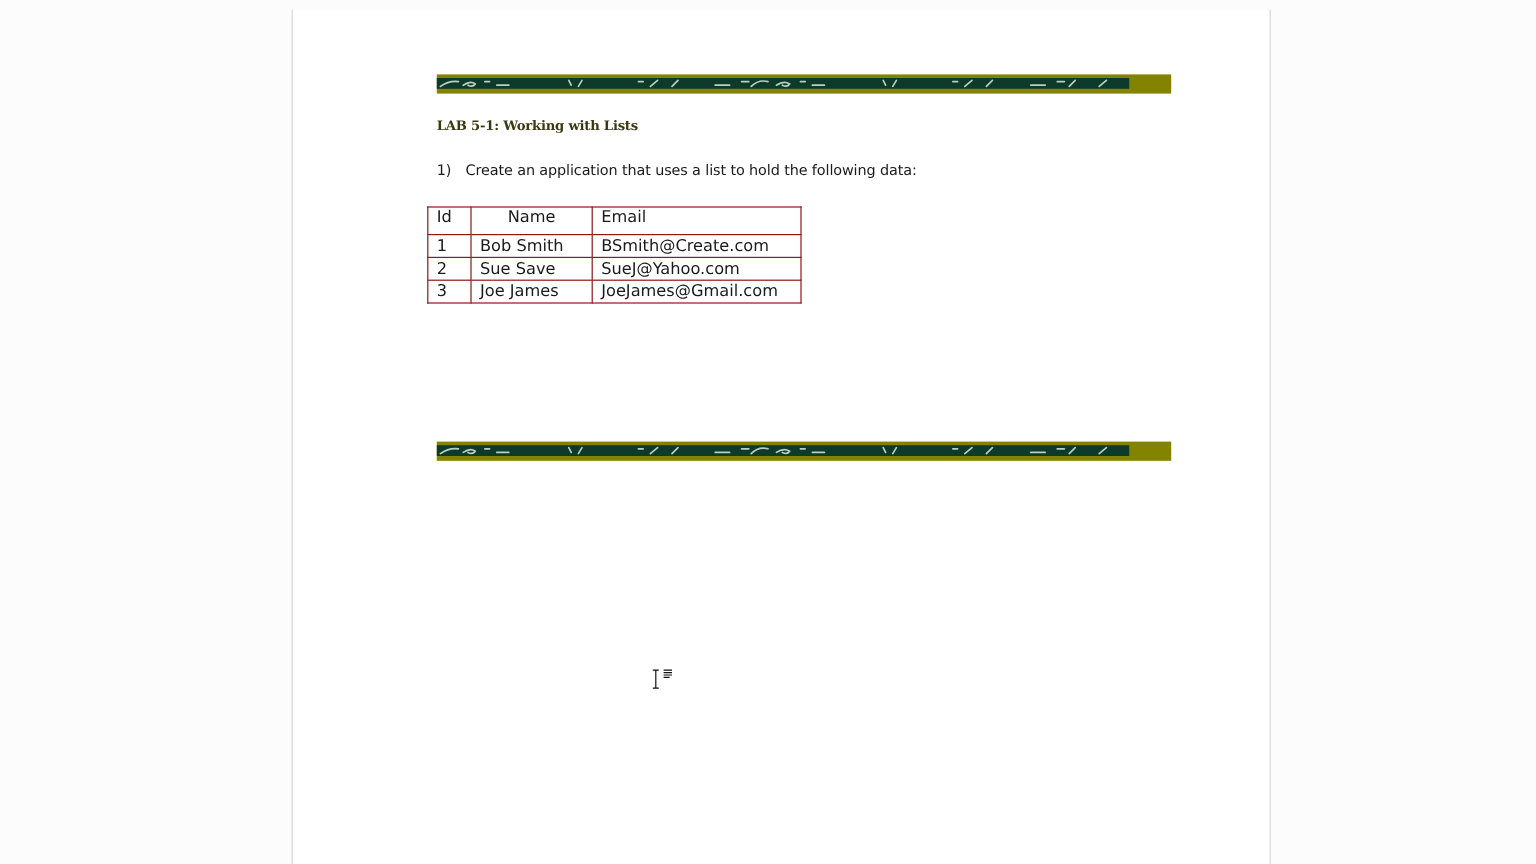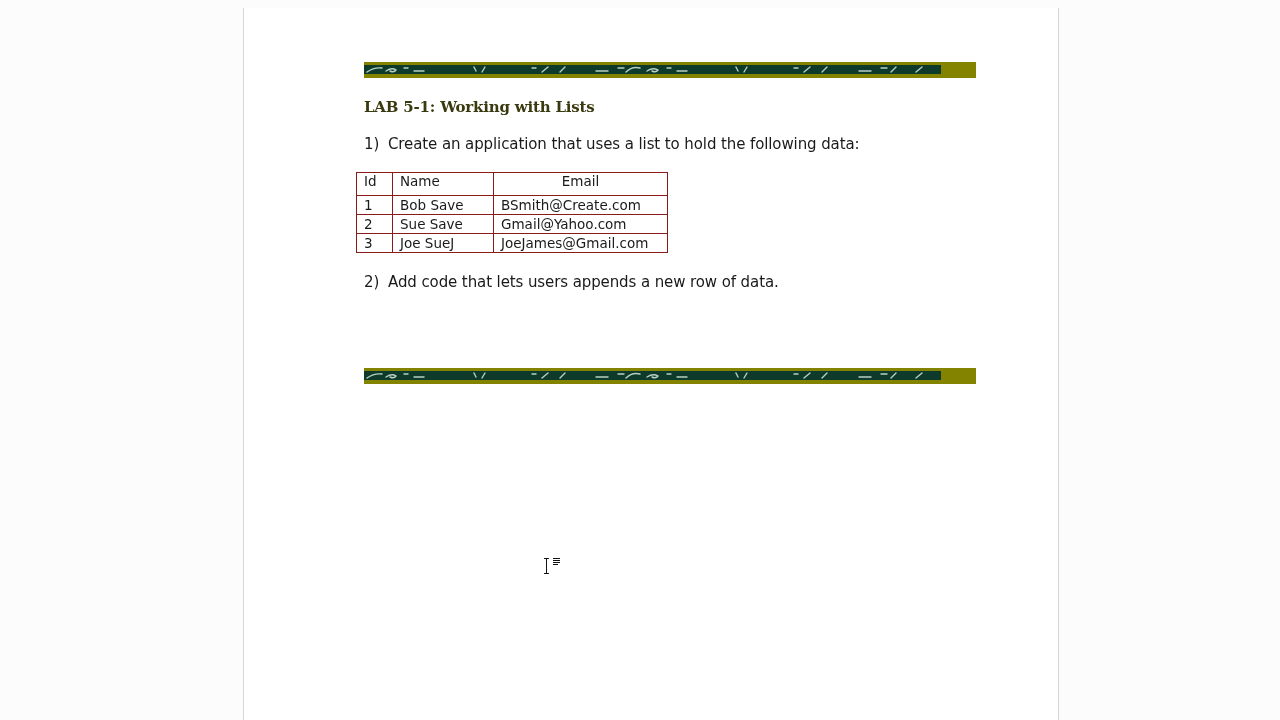--- a/index.html
+++ b/index.html
@@ -46,28 +46,28 @@
     .banner .band svg { display: block; }
     .banner-top { top: 54px; }
     .banner-bottom { top: 360px; }
 
     .title {
       position: absolute;
       left: 120px;
       top: 90px;
       font-family: "DejaVu Serif", serif;
       font-weight: bold;
-      font-size: 15px;
+      font-size: 11px;
       color: #3a3a10;
       letter-spacing: -0.2px;
     }
     .step {
       position: absolute;
       left: 120px;
-      font-size: 15px;
+      font-size: 12px;
       color: #1a1a1a;
       white-space: nowrap;
       letter-spacing: -0.1px;
     }
     .step .num {
       display: inline-block;
       width: 24px;
     }
     .step1 { top: 127px; }
 
@@ -94,22 +94,22 @@
       border: 1px solid #8b1a1a;
       padding: 0 7px;
       text-align: left;
       font-weight: normal;
       height: 18px;
       line-height: 18px;
       white-space: nowrap;
     }
     table.data th { height: 22px; line-height: 16px; vertical-align: top; padding-top: 0; }
     table.data .c-id { width: 21px; }
-    table.data .c-name { width: 86px; }
-    table.data .c-email { width: 159px; text-align: center; }
+    table.data .c-name { width: 86px; text-align: center; }
+    table.data .c-email { width: 159px; }
 
     .cursor {
       position: absolute;
       left: 543px;
       top: 557px;
       width: 24px;
       height: 18px;
     }
   </style>
 </head>
@@ -161,40 +161,37 @@
       <thead>
         <tr>
           <th class="c-id">Id</th>
           <th class="c-name">Name</th>
           <th class="c-email">Email</th>
         </tr>
       </thead>
       <tbody>
         <tr>
           <td>1</td>
-          <td>Bob Save</td>
+          <td>Bob Smith</td>
           <td>BSmith@Create.com</td>
         </tr>
         <tr>
           <td>2</td>
           <td>Sue Save</td>
-          <td>Gmail@Yahoo.com</td>
+          <td>SueJ@Yahoo.com</td>
         </tr>
         <tr>
           <td>3</td>
-          <td>Joe SueJ</td>
+          <td>Joe James</td>
           <td>JoeJames@Gmail.com</td>
         </tr>
       </tbody>
     </table>
 
     <div class="steps-list">
-      <div class="step">
-        <span class="num">2)</span><span>Add code that lets users appends a new row of data.</span>
-      </div>
     </div>
 
     <div class="banner banner-bottom">
       <div class="band">
         <svg width="577" height="9" viewBox="0 0 577 9">
           <g stroke="#b8d0c0" stroke-width="1.4" fill="none" stroke-linecap="round">
             <path d="M3 7 Q10 2 18 3"></path>
               <path d="M22 6 Q28 2 32 5 Q30 8 26 6"></path>
               <path d="M40 3 L44 3"></path>
               <path d="M50 6 L60 6"></path>

